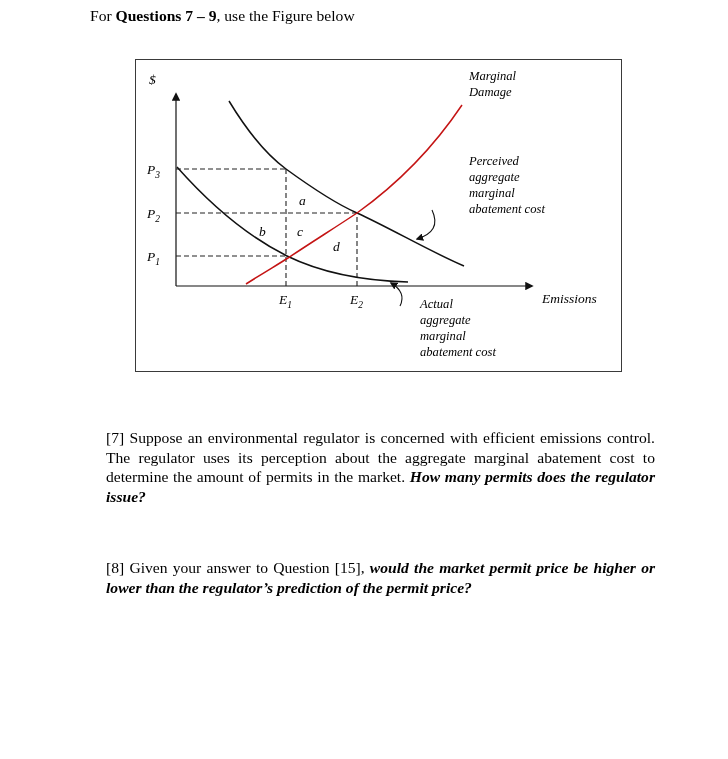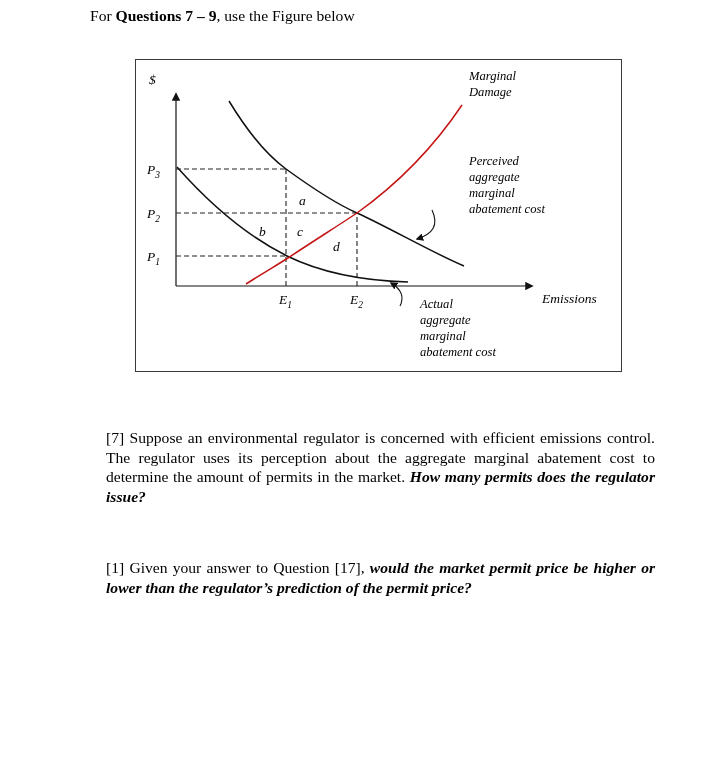--- a/index.html
+++ b/index.html
@@ -96,16 +96,16 @@
         <text class="small" x="284" y="248">Actual</text>
         <text class="small" x="284" y="264">aggregate</text>
         <text class="small" x="284" y="280">marginal</text>
         <text class="small" x="284" y="296">abatement cost</text>
       </g>
     </svg>
   </div>
 
   <p class="q q-7"><span>[7] Suppose an environmental regulator is concerned with efficient emissions control. The regulator uses its perception about the aggregate marginal abatement cost to determine the amount of permits in the market. </span><span class="bi">How many permits does the regulator issue?</span></p>
 
-  <p class="q q-8"><span>[1] Given your answer to Question [17], </span><span class="bi">would the market permit price be higher or lower than the regulator’s prediction of the permit price?</span></p>
+  <p class="q q-8"><span>[8] Given your answer to Question [15], </span><span class="bi">would the market permit price be higher or lower than the regulator’s prediction of the permit price?</span></p>
 
 
 </div>
 
 </body></html>

